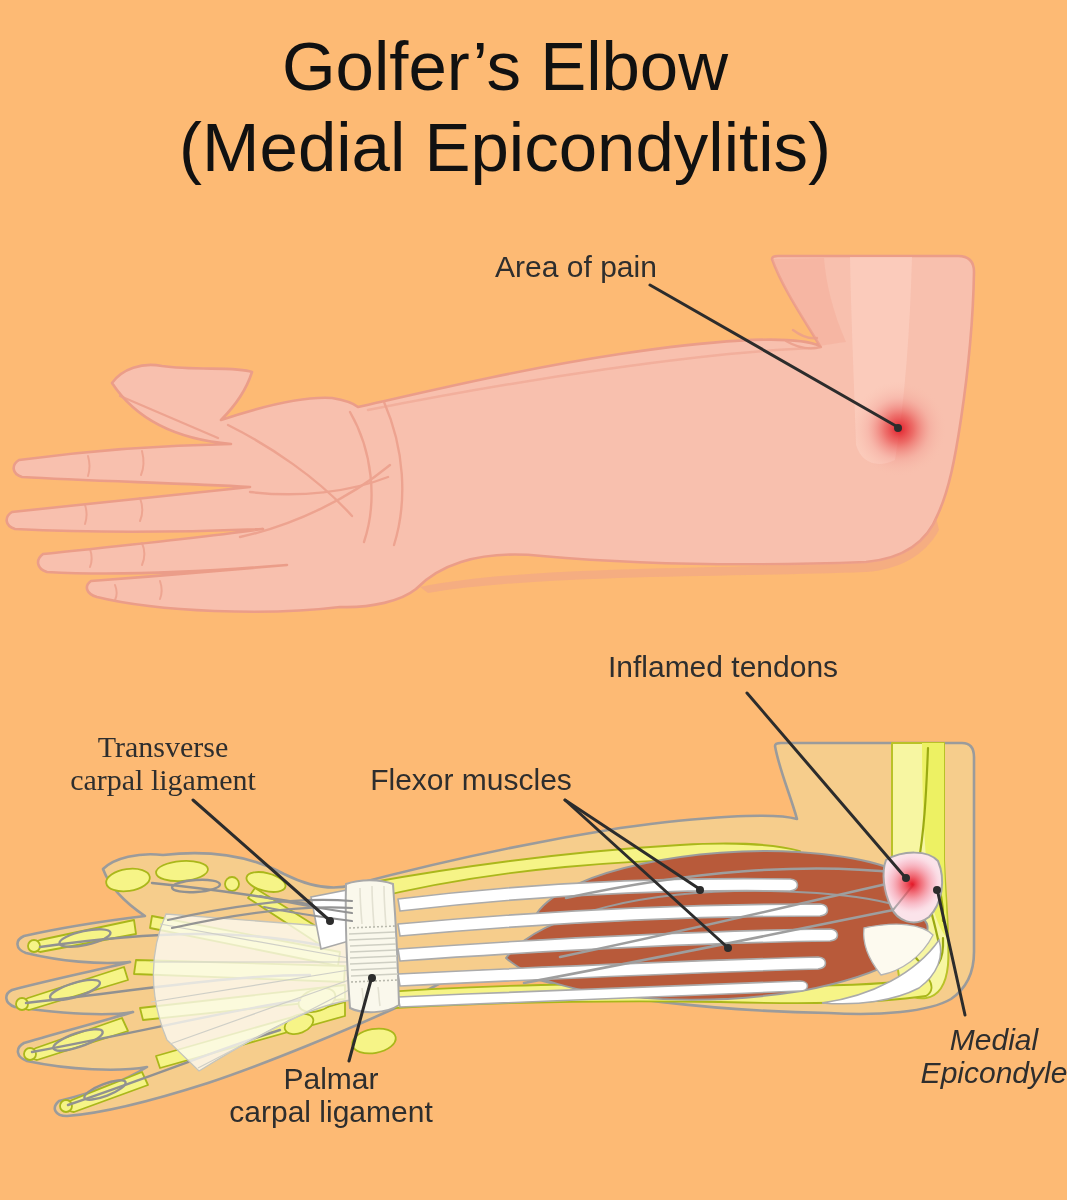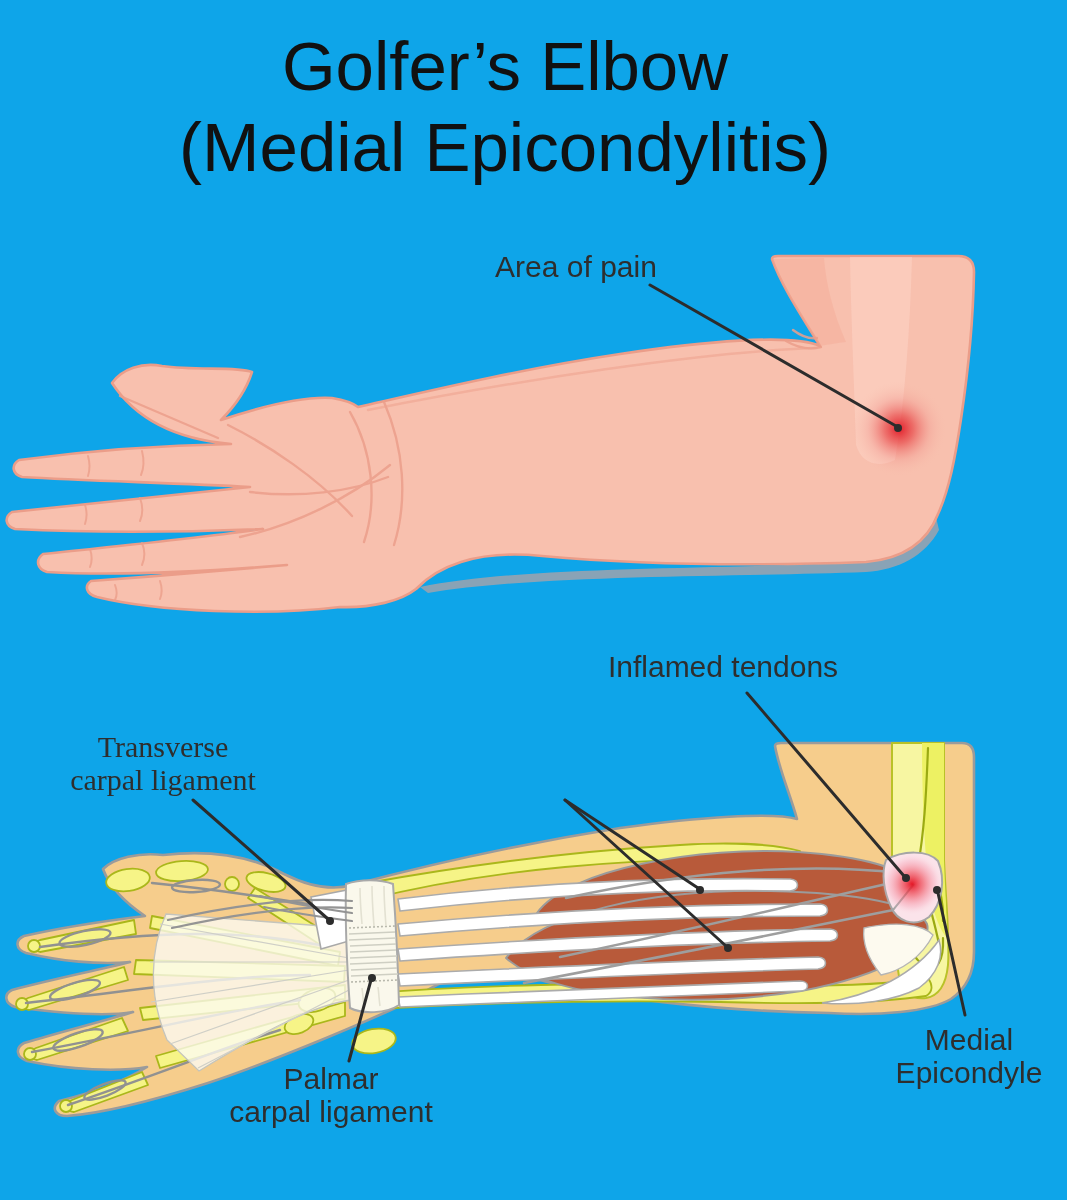--- a/index.html
+++ b/index.html
@@ -1,29 +1,29 @@
 <!DOCTYPE html>
 <html><head>
 <meta charset="utf-8">
 <style>
   html,body{margin:0;padding:0;background:#ffffff;}
-  #stage{position:relative;width:1067px;height:1200px;background:#0ea5e9;overflow:hidden;
+  #stage{position:relative;width:1067px;height:1200px;background:#fdba74;overflow:hidden;
          font-family:"Liberation Sans", sans-serif;}
   #art{position:absolute;left:0;top:0;width:1067px;height:1200px;}
   .title{position:absolute;left:0;top:26px;width:1010px;text-align:center;
          font-size:69px;line-height:81px;color:#111111;letter-spacing:0px;
          white-space:pre-line;}
   .label{position:absolute;transform:translateX(-50%);text-align:center;
          font-size:30px;line-height:33px;color:#2e2e2e;white-space:pre-line;}
   .lbl-area{left:576px;top:250px;}
   .lbl-inflamed{left:723px;top:650px;}
   .lbl-transverse{left:163px;top:730px;font-family:Liberation Serif, serif;}
   .lbl-flexor{left:471px;top:763px;}
   .lbl-palmar{left:323px;top:1062px;margin-left:8px;}
-  .lbl-medial{left:969px;top:1023px;}
+  .lbl-medial{left:994px;top:1023px;font-style:italic;}
 </style>
 </head>
 <body>
 
 <div id="stage">
 
 <svg id="art" viewBox="0 0 1067 1200" xmlns="http://www.w3.org/2000/svg">
   <defs>
     <radialGradient id="painGrad" cx="50%" cy="50%" r="50%">
       <stop offset="0%" stop-color="#e11b28" stop-opacity="0.97"></stop>
@@ -220,17 +220,18 @@
     <circle cx="937" cy="890" r="4" fill="#2c2c2c" stroke="none"></circle>
   </g>
 </svg>
 
   <div class="title">Golfer’s Elbow
 (Medial Epicondylitis)</div>
   <div class="label lbl-inflamed">Inflamed tendons</div>
   <div class="label lbl-area">Area of pain</div>
   <div class="label lbl-transverse">Transverse
 carpal ligament</div>
+  <div class="label lbl-flexor">Flexor muscles</div>
   <div class="label lbl-palmar">Palmar
 carpal ligament</div>
   <div class="label lbl-medial">Medial
 Epicondyle</div>
 </div>
 
 </body></html>

